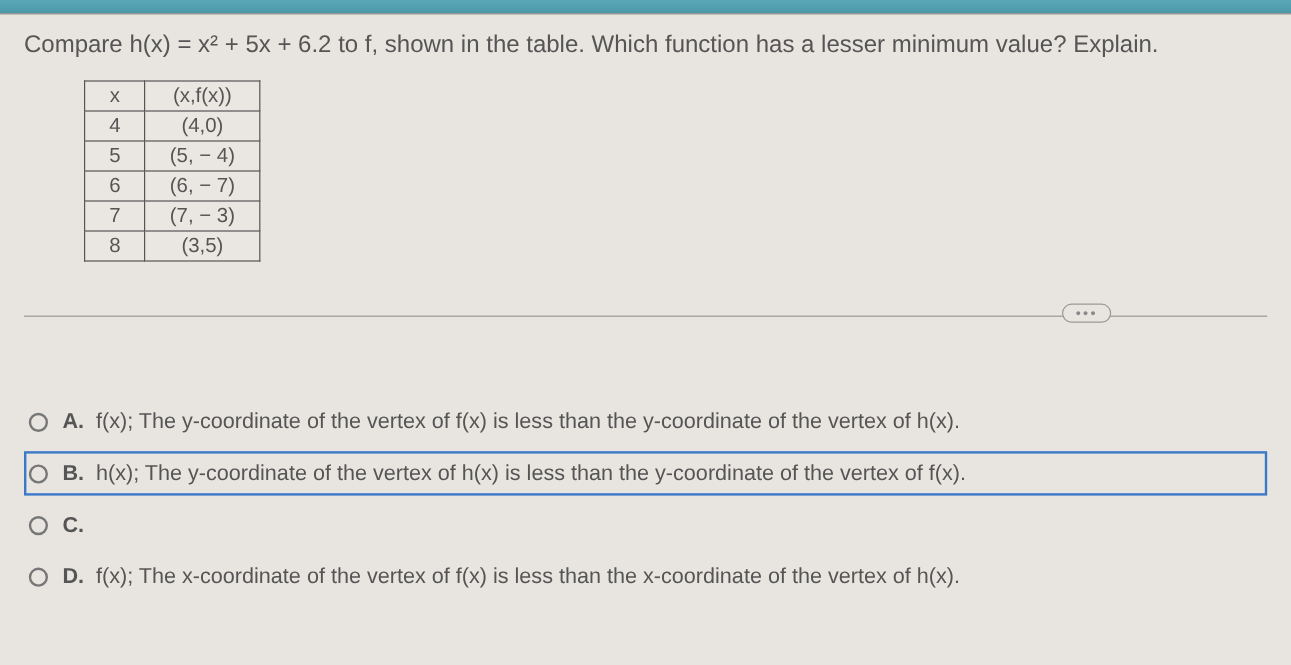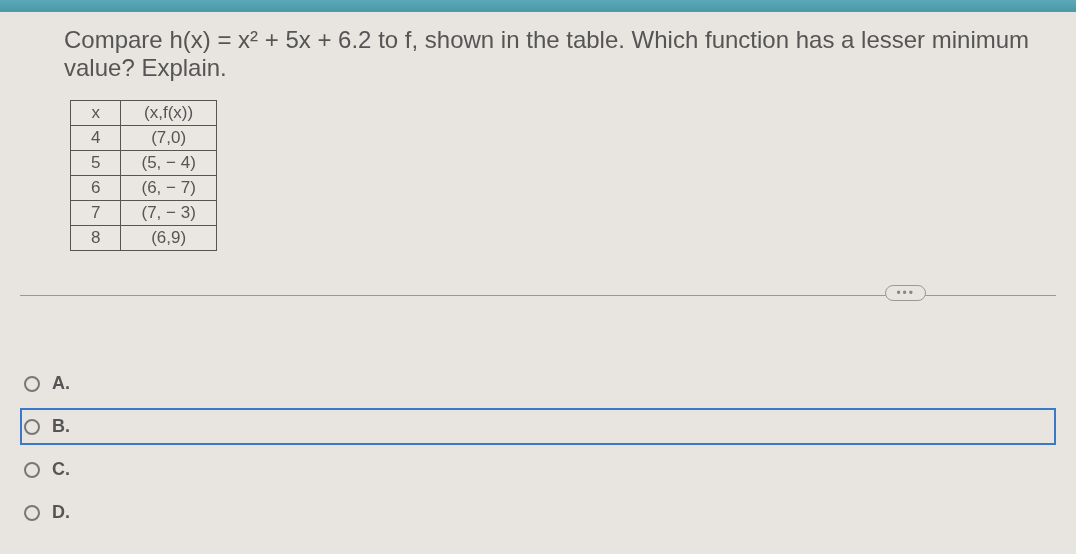--- a/index.html
+++ b/index.html
@@ -17,24 +17,23 @@
     }
     .top-bar {
       height: 12px;
       background: linear-gradient(to bottom, #5aa8b8 0%, #4a98a8 100%);
       border-bottom: 1px solid #888;
     }
     .content {
       padding: 14px 20px;
     }
     .question-text {
-      font-size: 24px;
+      font-size: 20px;
       color: #555;
       margin-bottom: 18px;
-      margin-left: 44px;
     }
     .table-wrap {
       margin-left: 50px;
       display: inline-block;
     }
     table {
       border-collapse: collapse;
       background: #eae7e2;
     }
     td, th {
@@ -108,59 +107,62 @@
 
   <div class="table-wrap">
     <table>
       <tbody>
           <tr>
         <th>x</th>
         <th>(x,f(x))</th>
       </tr>
       <tr>
         <td>4</td>
-        <td>(7,0)</td>
+        <td>(4,0)</td>
       </tr>
       <tr>
         <td>5</td>
         <td>(5, − 4)</td>
       </tr>
       <tr>
         <td>6</td>
         <td>(6, − 7)</td>
       </tr>
       <tr>
         <td>7</td>
         <td>(7, − 3)</td>
       </tr>
       <tr>
         <td>8</td>
-        <td>(6,9)</td>
+        <td>(3,5)</td>
       </tr>
     </tbody>
       </table>
   </div>
 
   <div class="divider-wrap">
     <div class="divider-line"></div>
     <div class="divider-ellipsis">•••</div>
   </div>
 
   <div class="options">
     <div class="option">
       <div class="radio"></div>
       <span class="option-label">A.</span>
+      <span>f(x); The y-coordinate of the vertex of f(x) is less than the y-coordinate of the vertex of h(x).</span>
     </div>
     <div class="option selected">
       <div class="radio"></div>
       <span class="option-label">B.</span>
+      <span>h(x); The y-coordinate of the vertex of h(x) is less than the y-coordinate of the vertex of f(x).</span>
     </div>
     <div class="option">
       <div class="radio"></div>
       <span class="option-label">C.</span>
     </div>
     <div class="option">
       <div class="radio"></div>
       <span class="option-label">D.</span>
+      <span>f(x); The x-coordinate of the vertex of f(x) is less than the x-coordinate of the vertex of h(x).</span>
     </div>
   </div>
 
 </div>
 
 </body></html>

